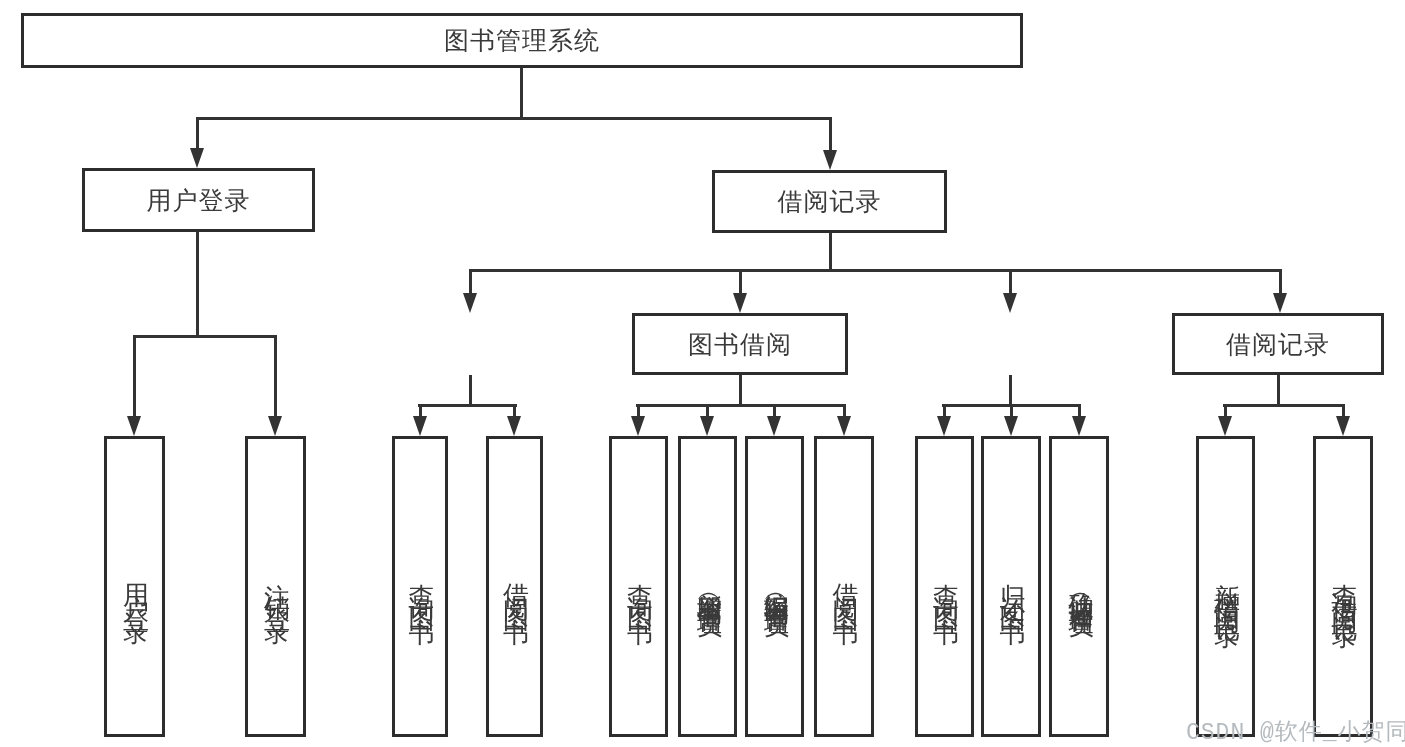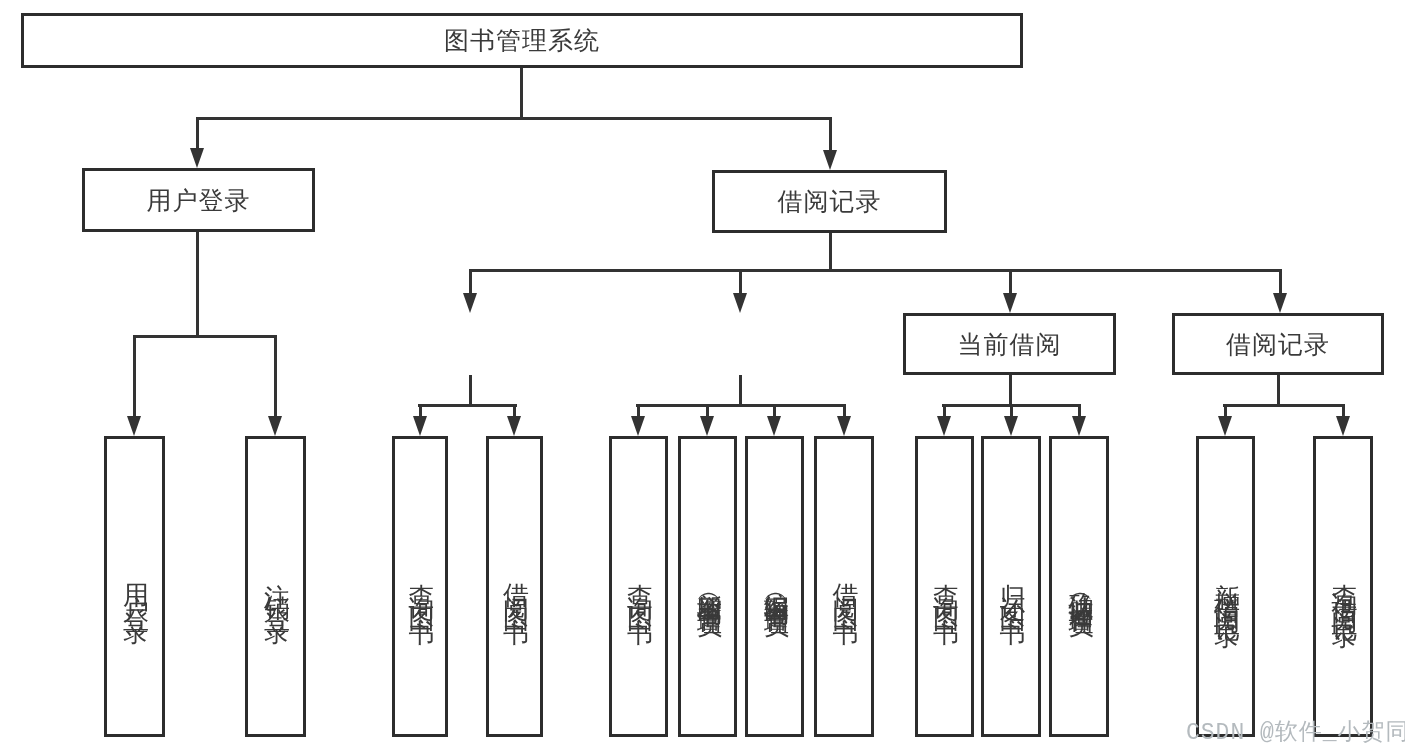--- a/index.html
+++ b/index.html
@@ -120,24 +120,24 @@
 
   <div class="box" style="left:82px;top:168px;width:233px;height:64px;">
     <span class="hlabel">用户登录</span>
   </div>
 
   <div class="box" style="left:712px;top:170px;width:235px;height:63px;">
     <span class="hlabel">借阅记录</span>
   </div>
 
 
+  <div class="box" style="left:632px;top:313px;width:216px;height:62px;">
+    <span class="hlabel">图书借阅</span>
+  </div>
 
-  <div class="box" style="left:903px;top:313px;width:213px;height:62px;">
-    <span class="hlabel">当前借阅</span>
-  </div>
 
   <div class="box" style="left:1172px;top:313px;width:212px;height:62px;">
     <span class="hlabel">借阅记录</span>
   </div>
 
   <div class="box" style="left:104px;top:436px;width:61px;height:301px;">
     <span class="vlabel">用户登录</span>
   </div>
 
   <div class="box" style="left:245px;top:436px;width:61px;height:301px;">

